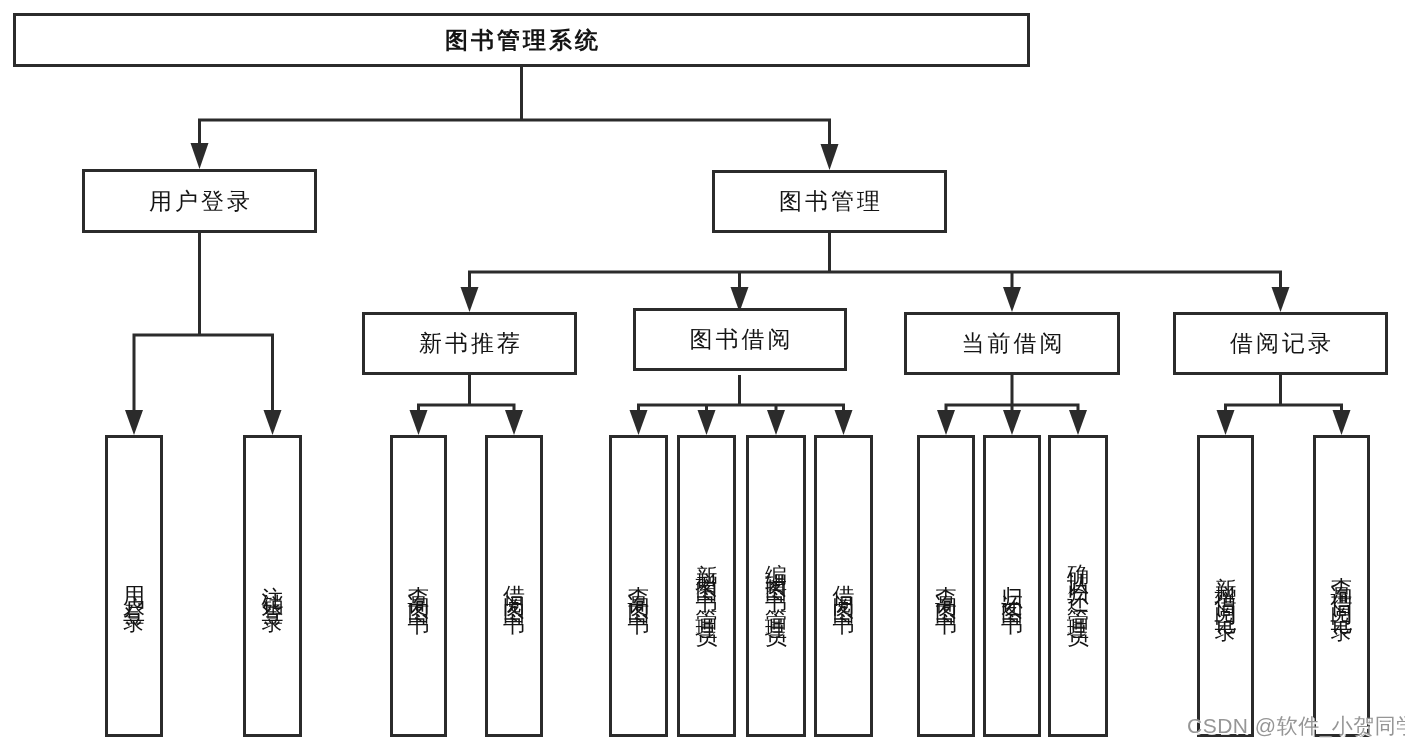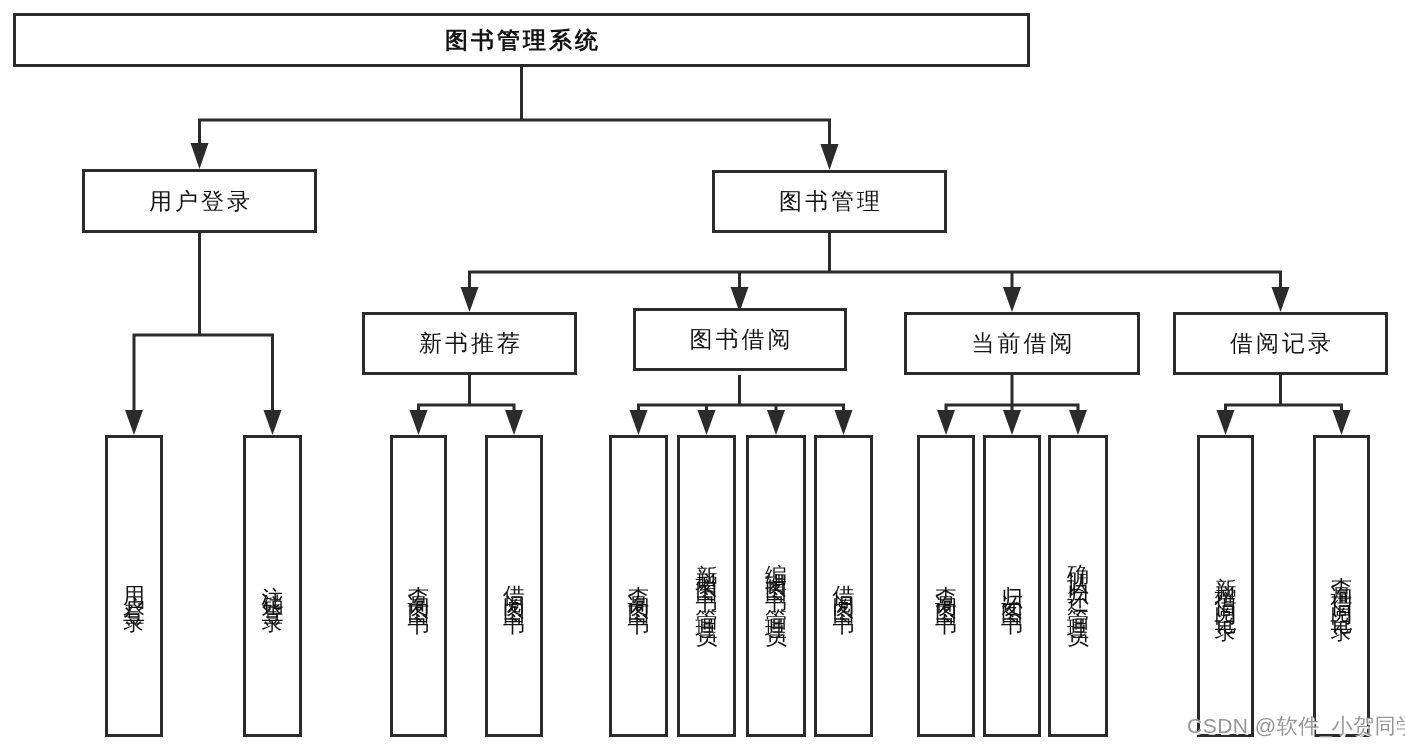--- a/index.html
+++ b/index.html
@@ -109,21 +109,21 @@
   <div class="node" style="left:712px; top:170px; width:235px; height:63px;align-items:center;">
     <span class="h-label">图书管理</span>
   </div>
 
   <div class="node" style="left:362px; top:312px; width:215px; height:63px;">
     <span class="h-label">新书推荐</span>
   </div>
   <div class="node" style="left:633px; top:296px; width:214px; height:63px;margin-top:12px;">
     <span class="h-label">图书借阅</span>
   </div>
-  <div class="node" style="left:904px; top:312px; width:236px; height:63px;">
+  <div class="node" style="left:904px; top:312px; width:216px; height:63px;">
     <span class="h-label">当前借阅</span>
   </div>
   <div class="node" style="left:1173px; top:312px; width:215px; height:63px;">
     <span class="h-label">借阅记录</span>
   </div>
 
   <div class="node" style="left:105px; top:435px; width:58px; height:302px;">
     <span class="v-label">用户登录</span>
   </div>
   <div class="node" style="left:243px; top:435px; width:59px; height:302px;">

